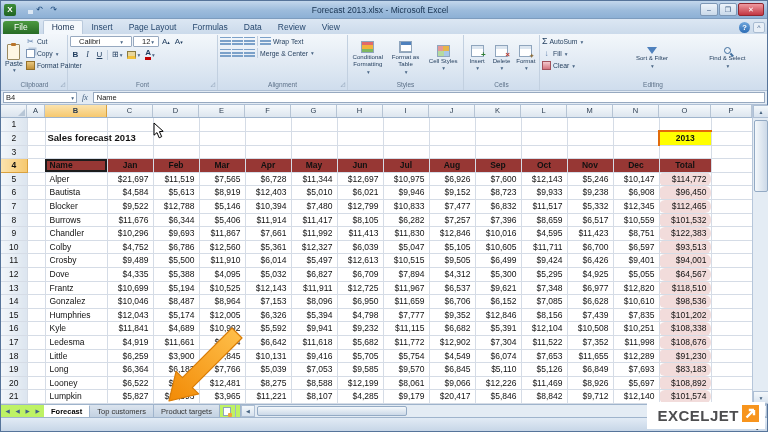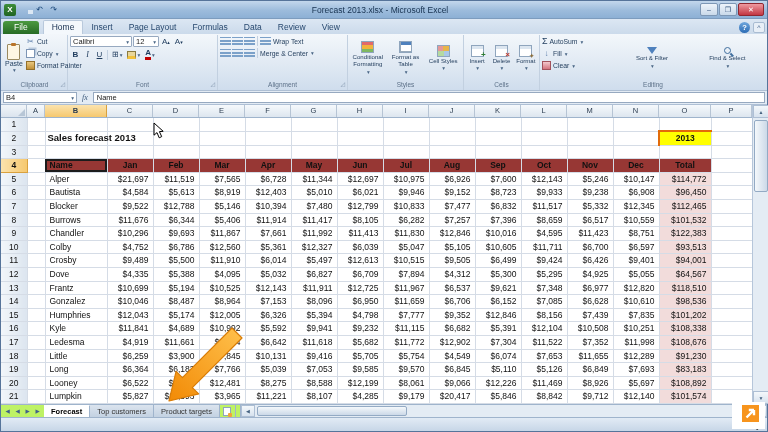--- a/index.html
+++ b/index.html
@@ -52,21 +52,21 @@
   .clip-ico{width:13px;height:16px;background:#fdf6e3;border:1px solid #9a8a60;border-radius:1px;position:relative;}
   .clip-ico::before{content:"";position:absolute;left:3px;top:-2px;width:5px;height:3px;background:#b9742a;border-radius:1px;}
   .mcol{display:flex;flex-direction:column;justify-content:flex-start;gap:1px;}
   .mitem{display:flex;align-items:center;gap:2px;font-size:6.8px;color:#243f5e;white-space:nowrap;height:11px;}
   .mico{width:9px;height:9px;flex:none;display:inline-block;font-size:8px;line-height:9px;color:#5b7daa;text-align:center;}
   .copy-ico{background:#fff;border:1px solid #7d95b5;box-shadow:2px -2px 0 -0.5px #b9cadd;}
   .fp-ico{background:linear-gradient(#e8c77f,#c2913a);border:1px solid #93702c;}
   .clear-ico{background:linear-gradient(#f3c8cc,#d3747e);border:1px solid #a2525b;}
   
   .combo{display:inline-flex;align-items:center;justify-content:space-between;background:#fff;
-    border:1px solid #97a9c0;height:11px;font-size:7.5px;color:#222;padding:0 2px;border-radius:1px;}
+    border:1px solid #97a9c0;height:11px;font-size:7.5px;color:#222;padding:0 8px;border-radius:1px;}
   .tbtn{min-width:11px;height:11px;display:inline-flex;align-items:center;justify-content:center;
     font-size:8px;color:#1d3a5c;border:1px solid transparent;border-radius:2px;padding:0 1px;}
   .tbtn.b{font-weight:bold}.tbtn.i{font-style:italic;font-family:"Liberation Serif",serif}.tbtn.u{text-decoration:underline}
   .tbtn sup{font-size:5px;}
   .sep{width:1px;height:10px;background:#c2d0e0;margin:0 1px;}
   .fill-ico{width:9px;height:8px;background:#e9d79a;border:1px solid #8a7a40;border-bottom:3px solid #f2c23e;}
   .fc-ico{font-size:8px;font-weight:bold;color:#1d3a5c;border-bottom:3px solid #c00000;line-height:8px;}
   .bars{width:11px;height:8px;flex:none;background:repeating-linear-gradient(#7ba1c9 0 1.5px,transparent 1.5px 3.2px);}
   .lblmini{font-size:6.8px;color:#243f5e;white-space:nowrap;display:inline-flex;align-items:center;gap:2px;}
   
@@ -112,21 +112,21 @@
     border-right:1px solid #d5dce6;border-bottom:1px solid #d5dce6;color:#111;}
   td.rh{background:linear-gradient(90deg,#f2f6fa,#dce5ef);border-right:1px solid #9fb4cc;
     border-bottom:1px solid #bfcddc;text-align:center;font-size:7.5px;color:#2b3c50;}
   td.rh.hl{background:linear-gradient(90deg,#fbe3ae,#f6c86e);border-color:#d9a13e;font-weight:bold;}
   td.hdr{background:#973734;color:#fff;font-weight:bold;text-align:center;
     border-right:1px solid #ad5553;border-bottom:1px solid #6e2422;font-size:8.2px;}
   td.hdr.namehdr{text-align:left;padding-left:4px;}
   td.hdr.sel{outline:2px solid #1c1c1c;outline-offset:-2px;}
   td.name{text-align:left;padding-left:4px;}
   td.num{text-align:right;padding-right:4px;}
-  td.total{background:#f2dcdb;}
+  td.total{background:#f2dcdb;border-radius:6px;}
   td.year-cell{background:#ffff00;border:2px solid #e26b0a;text-align:center;font-weight:bold;font-size:8.5px;}
   .sheet-title{font-weight:bold;font-size:9.5px;position:relative;z-index:2;padding-left:2px;white-space:nowrap;}
 
   
   .vscroll{width:17px;flex:none;background:#e4ecf4;border-left:1px solid #b6c6da;display:flex;flex-direction:column;}
   .sbtn{height:13px;flex:none;background:linear-gradient(#f4f8fb,#d7e2ee);border:1px solid #aebfd4;
     font-size:5px;color:#44617f;text-align:center;line-height:12px;}
   .vtrack{flex:1;position:relative;}
   .vthumb{position:absolute;top:2px;left:1px;right:1px;height:72px;border:1px solid #93aac4;
     border-radius:2px;background:linear-gradient(90deg,#f4f8fb,#ccd9e8);}
@@ -884,20 +884,21 @@
       </linearGradient>
     </defs>
     <polygon points="12,80 41.7,72.9 35.3,66.6 85,17 75,7 25.4,56.7 19.1,50.3" fill="url(#ag)" stroke="#d97c06" stroke-width="1.2" stroke-linejoin="round"></polygon>
   </svg>
 
   <svg class="cursor" width="12" height="18" viewBox="0 0 12 18">
     <polygon points="1,1 1,13.2 4,10.6 6.2,15.8 8.7,14.6 6.4,9.6 10.2,9.3" fill="#fff" stroke="#000" stroke-width="1"></polygon>
   </svg>
 
   <div class="exceljet">
+    <span class="ej-text">EXCELJET</span>
     <span>
       <svg width="17" height="17" viewBox="0 0 17 17">
         <rect width="17" height="17" fill="#f7941d"></rect>
         <path d="M4.5 12.5 L12 5 M12 5 h-5.2 M12 5 v5.2" stroke="#fff" stroke-width="2.4" fill="none"></path>
       </svg>
     </span>
   </div>
 
 </div>
 

